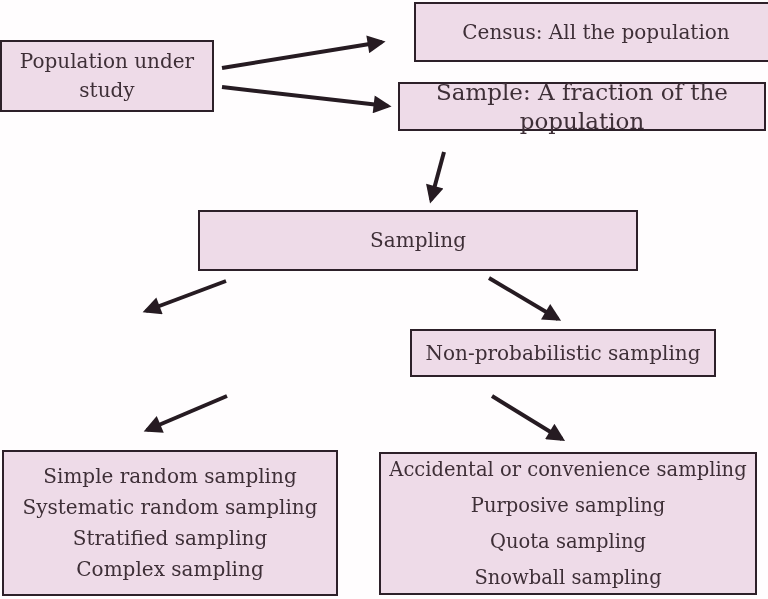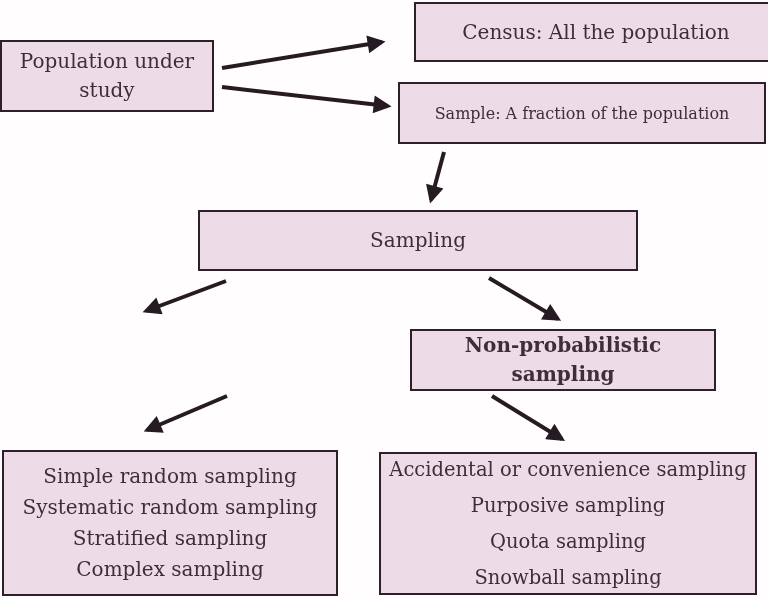--- a/index.html
+++ b/index.html
@@ -44,24 +44,24 @@
     flex-direction:column;
     align-items:center;
     justify-content:center;
     text-align:center;
     font-size:20px;
     line-height:29px;
   }
   .node .line{display:block;}
   .n-population{left:0;   top:40px;  width:214px; height:72px; padding:0 14px;}
   .n-census    {left:399px; top:2px;   width:364px; height:60px;margin-left:15px;}
-  .n-sample    {left:398px; top:82px;  width:368px; height:62px; font-size:16px;}
+  .n-sample    {left:398px; top:82px;  width:368px; height:49px; font-size:23px;}
   .n-sampling  {left:198px; top:210px; width:440px; height:61px;}
   .n-prob      {left:2px;   top:328px; width:296px; height:62px;}
-  .n-nonprob   {left:410px; top:329px; width:306px; height:62px;font-weight:bold;}
+  .n-nonprob   {left:410px; top:329px; width:306px; height:48px;}
   .n-probtypes {left:2px;   top:450px; width:336px; height:146px; line-height:31px;}
   .n-nonprobtypes{left:379px; top:452px; width:378px; height:143px; line-height:31px; font-size:19.5px;justify-content:space-between;}
 </style>
 </head>
 <body>
 
 <div class="canvas">
 
   <svg class="arrow-layer" viewBox="0 0 768 599" xmlns="http://www.w3.org/2000/svg">
     <defs>

